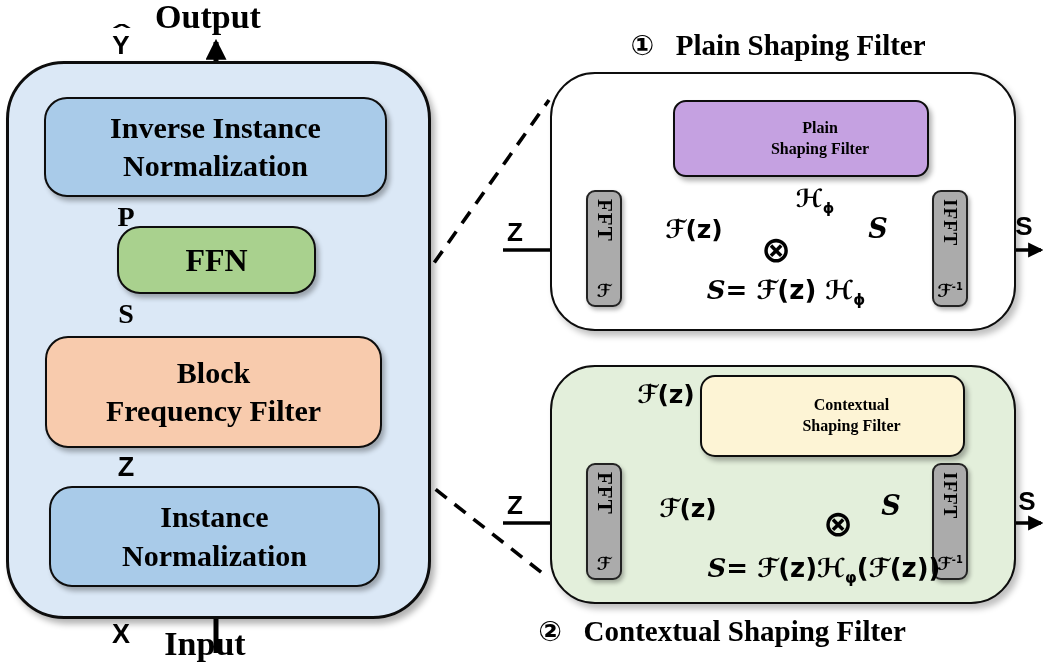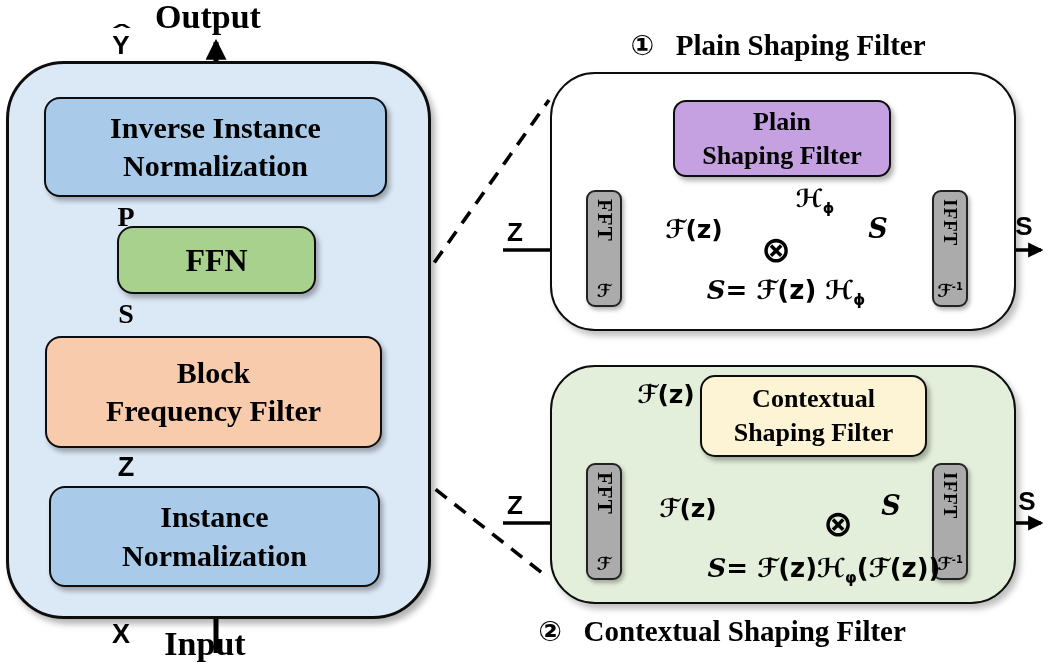--- a/index.html
+++ b/index.html
@@ -10,39 +10,39 @@
   .serif{font-family:"Liberation Serif","DejaVu Serif",serif;font-weight:bold;}
   .sans{font-family:"Liberation Sans","DejaVu Sans",sans-serif;font-weight:bold;}
   .math{font-family:"DejaVu Sans",sans-serif;font-weight:bold;}
   .scriptS{font-family:"DejaVu Serif","Liberation Serif",serif;font-style:italic;font-weight:bold;}
   sub.m{font-size:0.58em;font-weight:bold;}
   sup.m{font-size:0.55em;font-weight:bold;}
 
   .box{border:2.5px solid #0d0d0d;display:flex;flex-direction:column;align-items:center;
        justify-content:center;text-align:center;font-weight:bold;
        box-shadow:3px 4px 5px rgba(0,0,0,0.30);}
-  .round16{border-radius:16px;align-items:center;}
+  .round16{border-radius:23px;align-items:center;}
   #outer-container{left:6px;top:61px;width:419px;height:552px;background:#dbe8f6;
        border:3px solid #0d0d0d;border-radius:58px;box-shadow:4px 5px 6px rgba(0,0,0,0.30);}
   .bluebox{background:#a9cbe9;}
   .greenbox{background:#a9d18e;}
   .orangebox{background:#f8cbad;}
   .purplebox{background:#c5a1e1;}
   .yellowbox{background:#fdf4d5;}
   .panel{border:2.5px solid #0d0d0d;border-radius:45px;box-shadow:4px 5px 6px rgba(0,0,0,0.25);}
   #plain-panel{left:550px;top:72px;width:462px;height:255px;background:#ffffff;}
   #contextual-panel{left:550px;top:365px;width:462px;height:235px;background:#e3efdb;}
   .graybox{background:#ababab;border:2px solid #222;border-radius:9px;
        display:flex;flex-direction:column;align-items:center;justify-content:space-between;
        padding:7px 0 5px 0;box-shadow:2px 3px 4px rgba(0,0,0,0.30);box-sizing:border-box;}
   .vtext{writing-mode:vertical-rl;text-orientation:mixed;font-family:"Liberation Serif",serif;
        font-weight:bold;letter-spacing:1px;line-height:1;}
   .fsym{font-family:"DejaVu Sans",sans-serif;font-weight:bold;font-size:18px;line-height:1;}
   .blocktext{font-size:30px;line-height:1.28;}
-  .smallbox-text{font-size:26px;line-height:1.3;}
+  .smallbox-text{font-size:16px;line-height:1.3;padding-left:38px;}
   .varlabel{font-size:27px;}
   .mlabel{font-size:25px;}
   .eq{font-size:26px;}
   .title{font-size:29px;}
   .otimes{font-family:"DejaVu Sans",sans-serif;font-size:36px;font-weight:bold;line-height:1;}
   .yhat{display:flex;flex-direction:column;align-items:center;line-height:1;}
   .yhat .hat{font-size:22px;transform:scaleX(2.2);margin-bottom:-13px;font-weight:bold;}
 </style>
 </head>
 <body>

